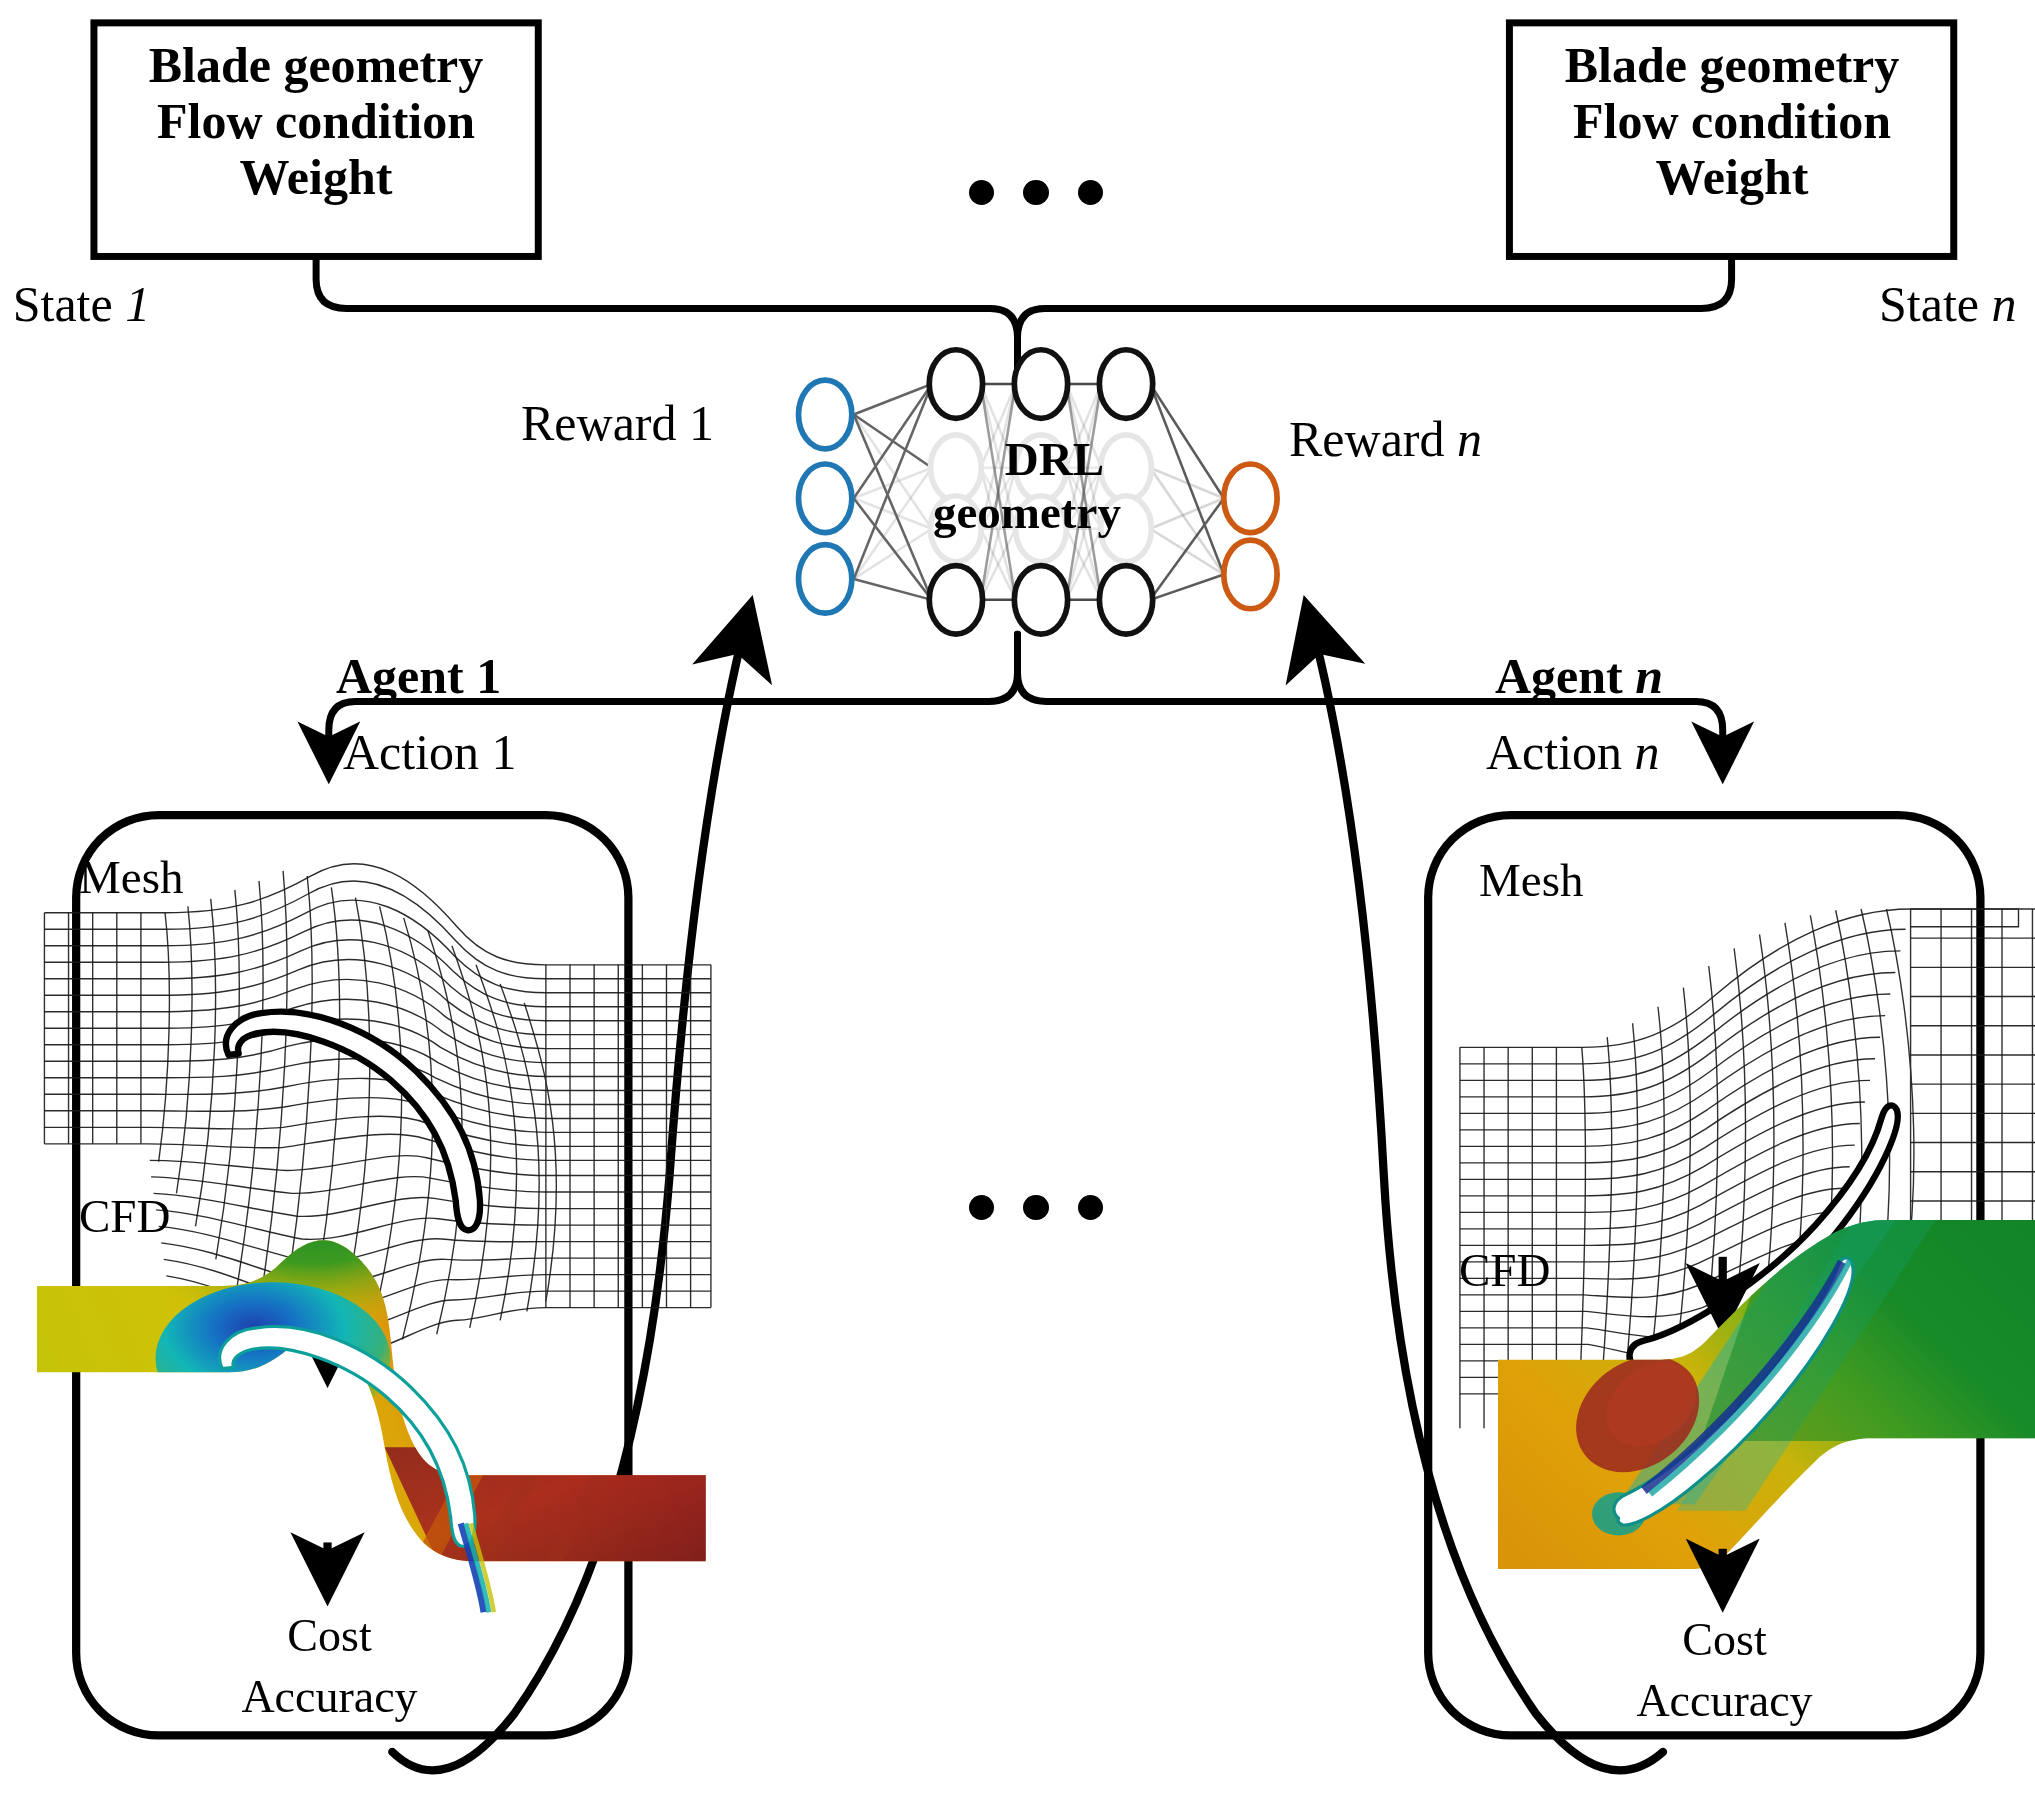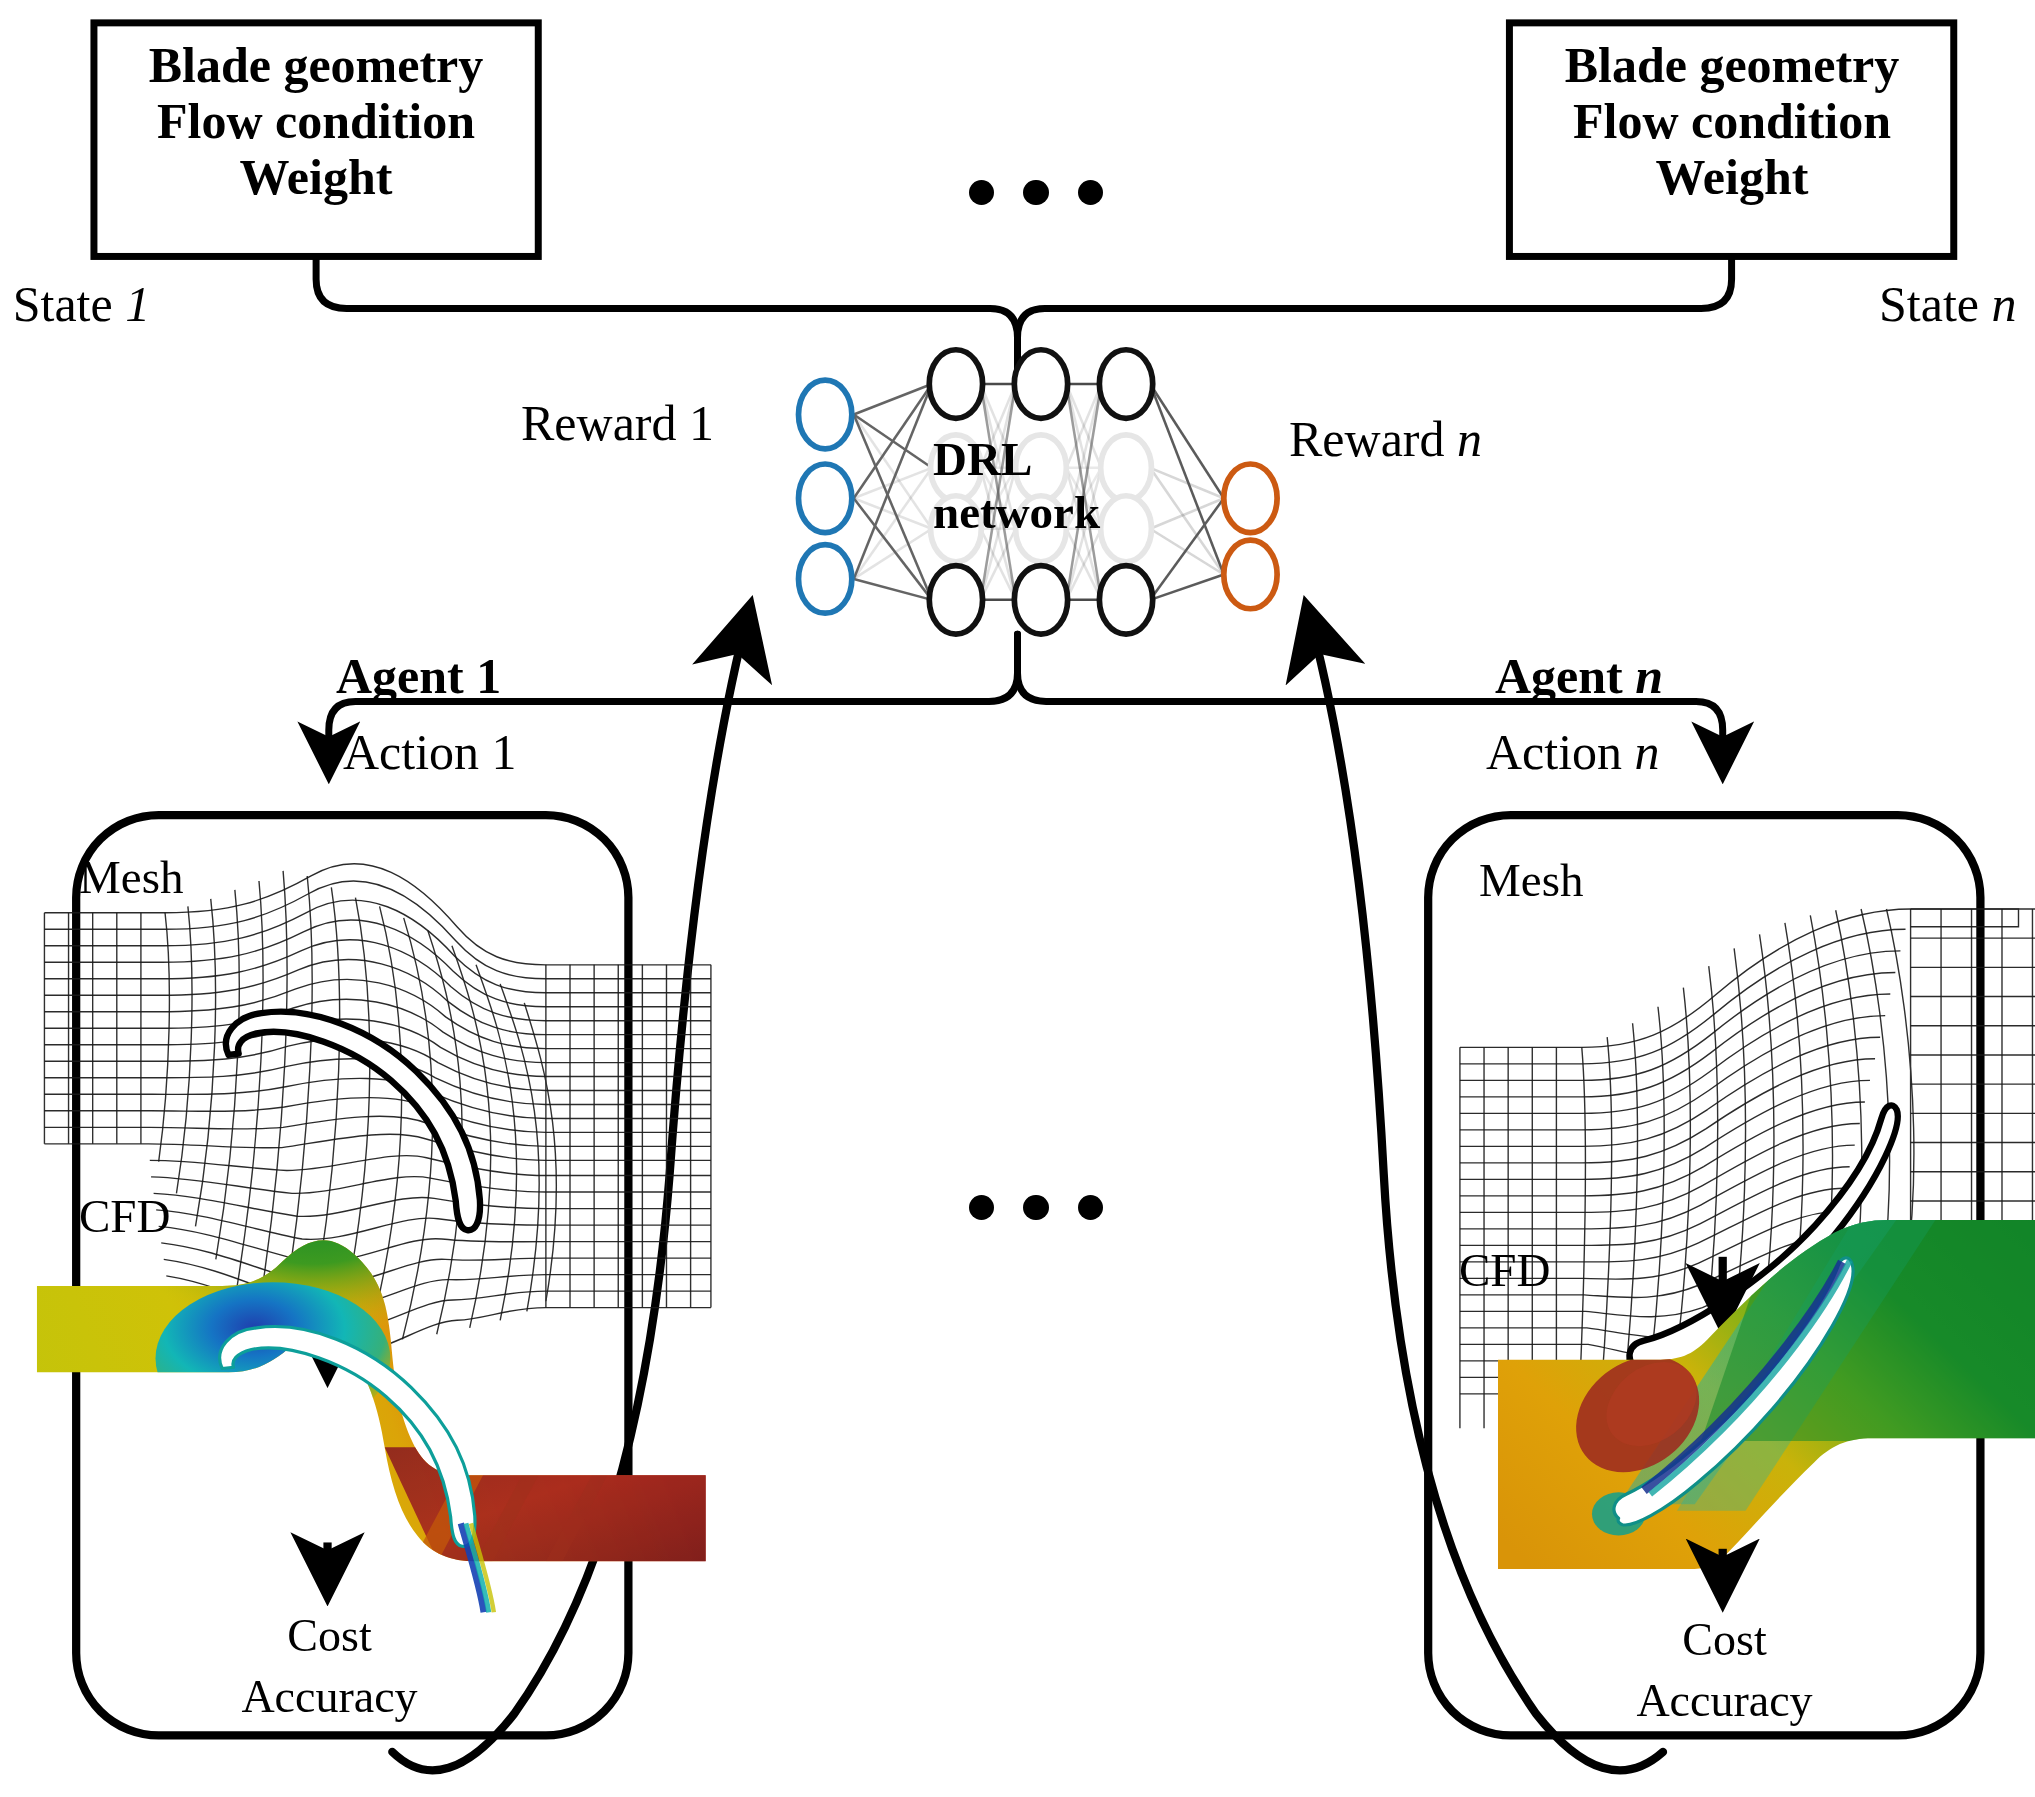--- a/index.html
+++ b/index.html
@@ -4,21 +4,21 @@
 <style>
   html,body{margin:0;padding:0;background:#ffffff;}
   body{font-family:"Liberation Serif","DejaVu Serif",serif;}
   #stage{position:relative;width:2035px;height:1797px;background:#fff;overflow:hidden;}
   #svgroot{position:absolute;left:0;top:0;width:2035px;height:1797px;}
   .txt{position:absolute;color:#000;font-family:"Liberation Serif","DejaVu Serif",serif;white-space:nowrap;line-height:1.12;}
   .state-box-text{font-size:50px;text-align:center;font-weight:bold;}
   .lbl{font-size:50px;}
   .lbl-b{font-size:50px;font-weight:bold;}
   .ital{font-style:italic;}
-  .nn-label{font-size:47px;font-weight:bold;text-align:left;}
+  .nn-label{font-size:47px;font-weight:bold;text-align:right;}
   .panel-cap{font-size:47px;}
   .bottom-cap{font-size:46px;text-align:center;}
   .dots{position:absolute;display:flex;gap:29px;}
   .dots i{display:block;width:25.4px;height:25.4px;border-radius:50%;background:#000;}
 </style>
 </head>
 <body>
 
 <div id="stage">
 
@@ -425,21 +425,21 @@
 
 <div class="txt lbl" style="left:521px;top:395px;">
   <span>Reward </span><span>1</span>
 </div>
 <div class="txt lbl" style="left:1289px;top:411px;">
   <span>Reward </span><span class="ital">n</span>
 </div>
 
 <div class="txt nn-label" style="left:933px;top:433px;width:171px;">
   <div>DRL</div>
-  <div>network</div>
+  <div>geometry</div>
 </div>
 
 <div class="txt lbl-b" style="left:336px;top:648px;">
   <span>Agent </span><span>1</span>
 </div>
 <div class="txt lbl" style="left:343px;top:724px;">
   <span>Action </span><span>1</span>
 </div>
 
 <div class="txt lbl-b" style="left:1495px;top:648px;">

